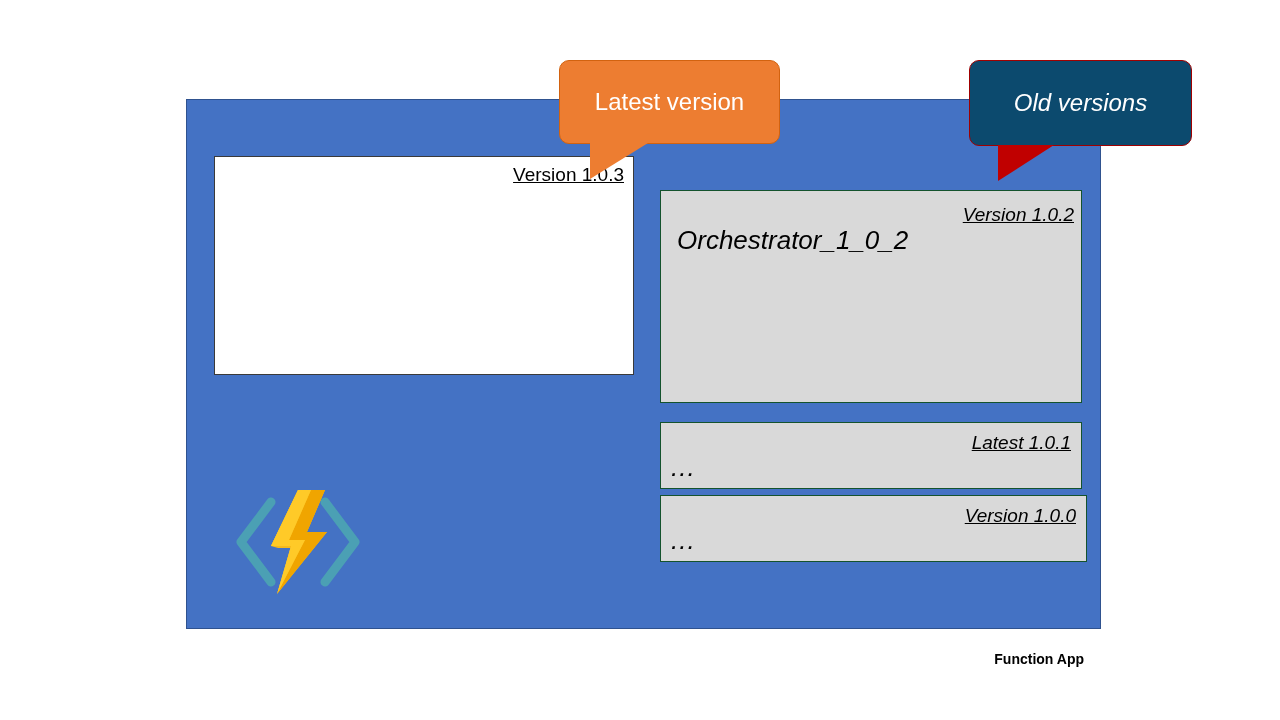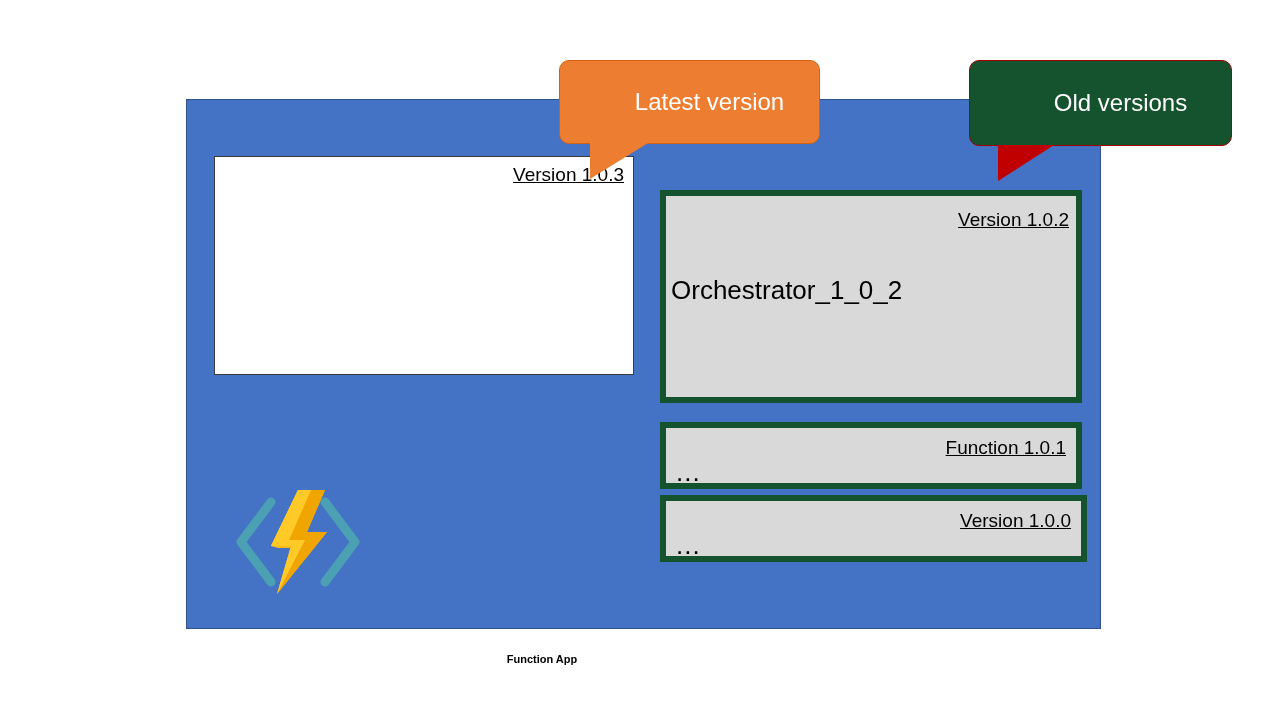--- a/index.html
+++ b/index.html
@@ -37,22 +37,23 @@
     height: 219px;
     background: #FFFFFF;
     border: 1px solid #3A3A3A;
     box-sizing: border-box;
   }
 
   
   .version-box-gray {
     position: absolute;
     background: #D9D9D9;
-    border: 6px solid #14532d;
+    border: 1px solid #14532d;
     box-sizing: border-box;
+    font-style: italic;
   }
   #old-version-box-102 {
     left: 659px;
     top: 189px;
     width: 422px;
     height: 213px;
   }
   #old-version-box-101 {
     left: 659px;
     top: 421px;
@@ -89,41 +90,40 @@
     left: 9px;
     top: 28px;
     right: 8px;
   }
   .function-item {
     font-size: 26px;
     line-height: 38px;
     white-space: nowrap;
     color: #000000;
   }
-  #old-version-box-102 .function-list { top: 30px; left: 5px; margin-top: 45px; }
+  #old-version-box-102 .function-list { top: 30px; left: 16px; }
 
   
   .ellipsis-text {
     position: absolute;
     left: 10px;
     top: 31px;
     font-size: 26px;
     line-height: 26px;
     letter-spacing: 1px;
   }
 
   
   .callout {
     position: absolute;
     border-radius: 10px;
     color: #FFFFFF;
     display: flex;
     align-items: center;
     justify-content: center;
-    padding-left: 40px;
   }
   .callout-text {
     font-size: 24px;
     line-height: 28px;
     white-space: nowrap;
   }
   .callout-tail {
     position: absolute;
     width: 0;
     height: 0;
@@ -143,22 +143,23 @@
     border-left: 0 solid transparent;
     border-right: 58px solid transparent;
     border-top: 36px solid #ED7D31;
   }
 
   #callout-old-versions {
     left: 969px;
     top: 60px;
     width: 221px;
     height: 84px;
-    background: #14532d;
+    background: #0c4a6e;
     border: 1px solid #A00000;
+    font-style: italic;
   }
   #callout-old-versions .callout-tail {
     left: 28px;
     border-left: 0 solid transparent;
     border-right: 56px solid transparent;
     border-top: 36px solid #C00000;
   }
 
   
   #azure-functions-logo {
@@ -168,22 +169,22 @@
     width: 130px;
     height: 108px;
   }
 
   
   #function-app-caption {
     position: absolute;
     left: 0;
     top: 647px;
     width: 1084px;
-    text-align: center;
-    font-size: 11px;
+    text-align: right;
+    font-size: 14px;
     font-weight: bold;
     line-height: 24px;
     color: #000000;
   }
 </style>
 </head>
 <body>
 
 <div id="function-app-container">
 
@@ -197,21 +198,21 @@
     <div class="version-label-row">
       <span class="version-label">Version 1.0.2</span>
     </div>
     <div class="function-list">
       <div class="function-item">Orchestrator_1_0_2</div>
     </div>
   </div>
 
   <div id="old-version-box-101" class="version-box-gray" style="left:473px; top:322px;">
     <div class="version-label-row">
-      <span class="version-label">Function 1.0.1</span>
+      <span class="version-label">Latest 1.0.1</span>
     </div>
     <div class="ellipsis-text">...</div>
   </div>
 
   <div id="old-version-box-100" class="version-box-gray" style="left:473px; top:395px;">
     <div class="version-label-row">
       <span class="version-label">Version 1.0.0</span>
     </div>
     <div class="ellipsis-text">...</div>
   </div>

